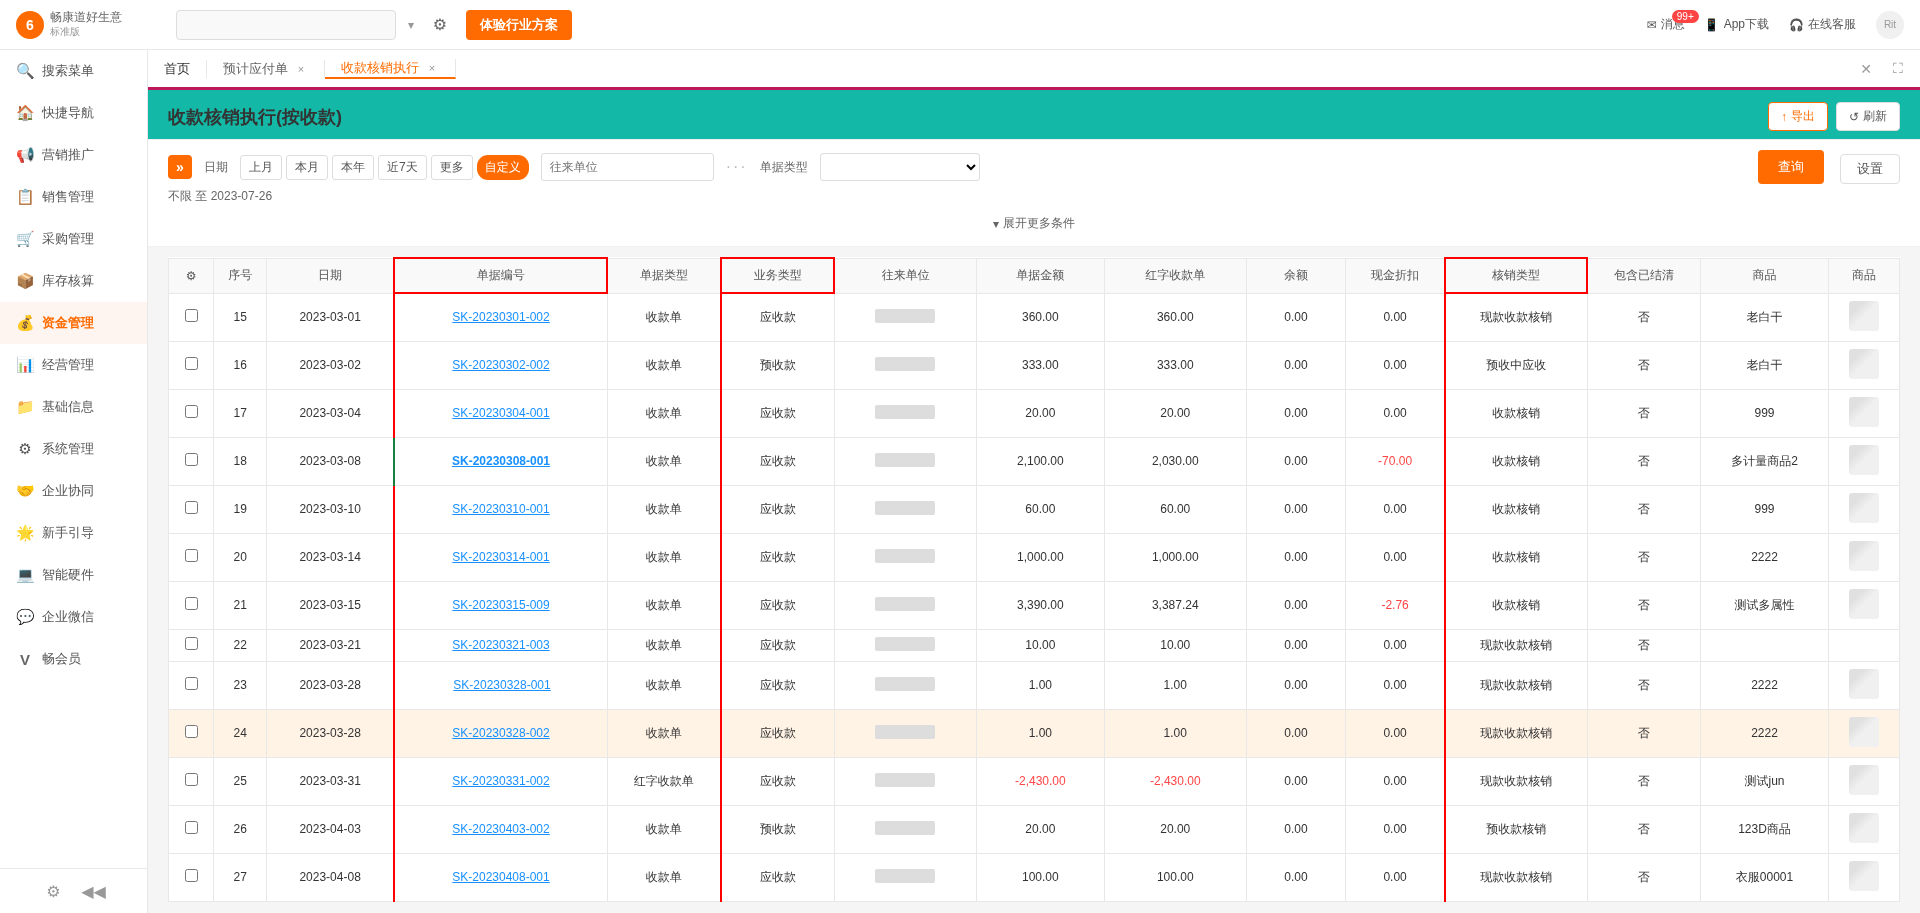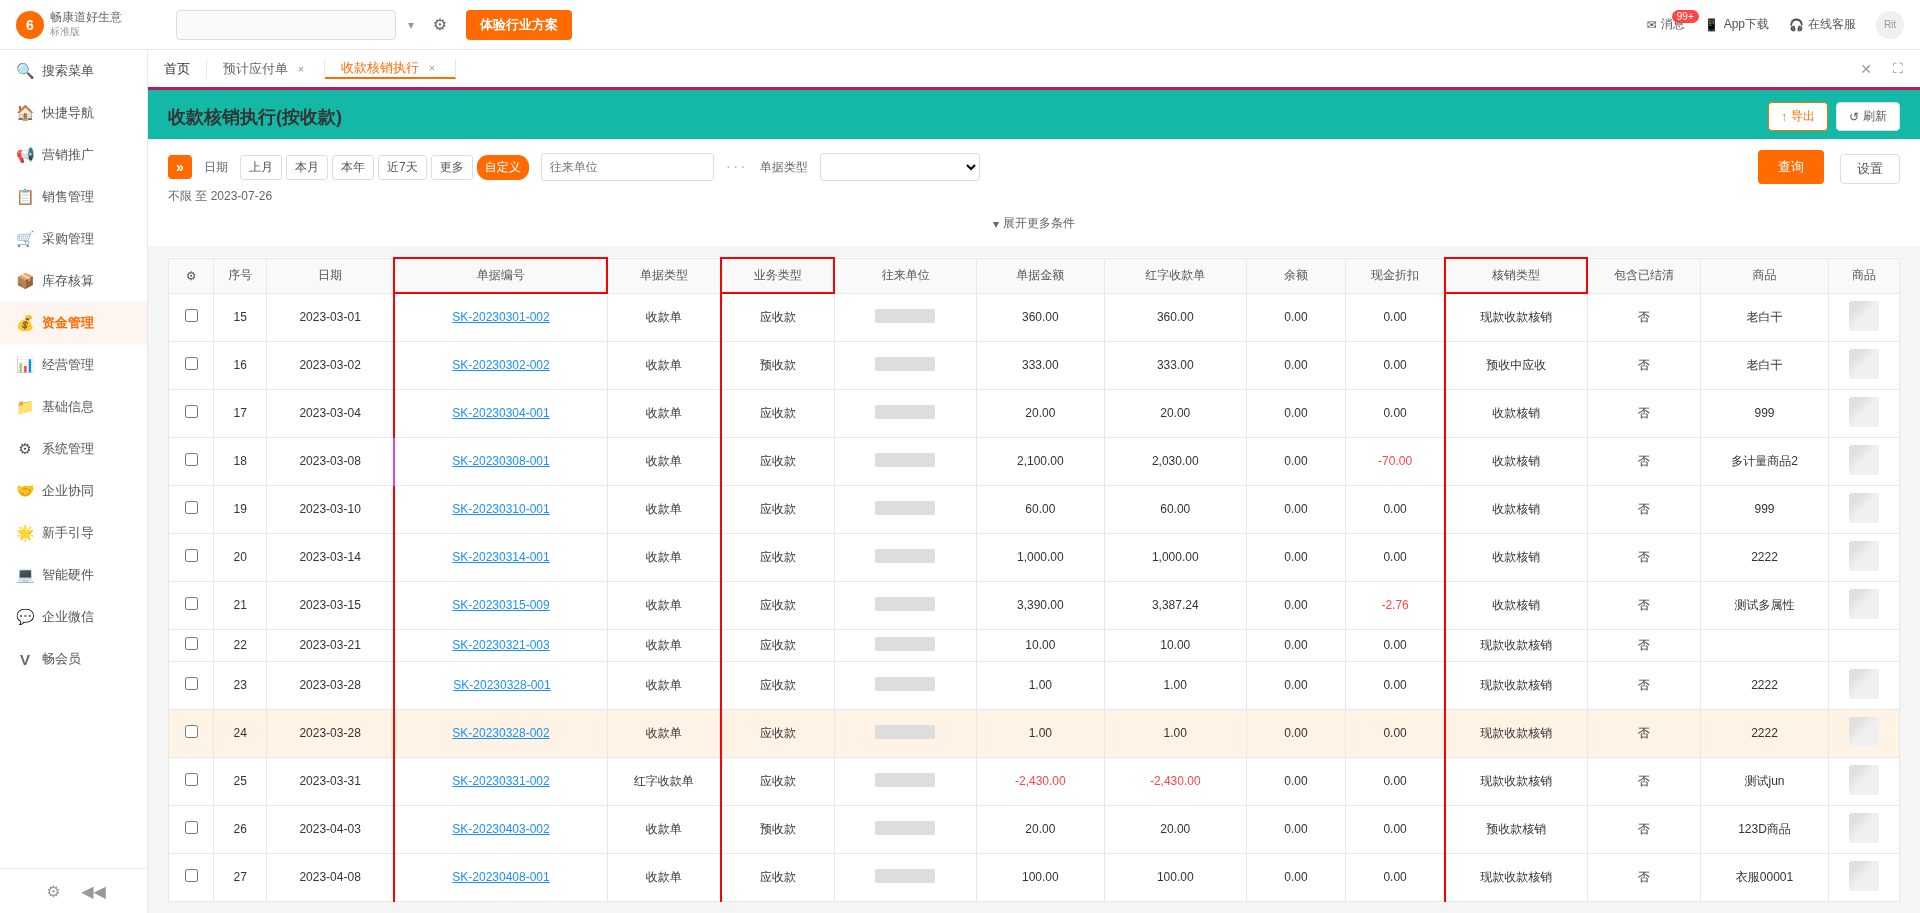--- a/index.html
+++ b/index.html
@@ -326,21 +326,21 @@
               <td>0.00</td>
               <td style="border-left: 2px solid red;">收款核销</td>
               <td>否</td>
               <td>999</td>
               <td><div class="img-thumb"><div class="img-thumb-inner"></div></div></td>
             </tr>
             <tr>
               <td><input type="checkbox" style=""></td>
               <td>18</td>
               <td>2023-03-08</td>
-              <td style="border-left: 2px solid #d946ef;"><span class="link">SK-20230308-001</span></td>
+              <td style="border-left: 2px solid #15803d; font-weight: bold;"><span class="link">SK-20230308-001</span></td>
               <td>收款单</td>
               <td style="border-left: 2px solid red;">应收款</td>
               <td><span class="blurred"></span></td>
               <td>2,100.00</td>
               <td>2,030.00</td>
               <td>0.00</td>
               <td style="color: rgb(255, 68, 68);">-70.00</td>
               <td style="border-left: 2px solid red;">收款核销</td>
               <td>否</td>
               <td>多计量商品2</td>

